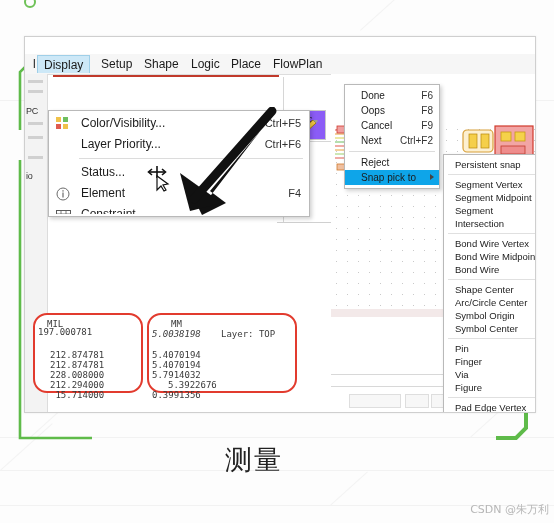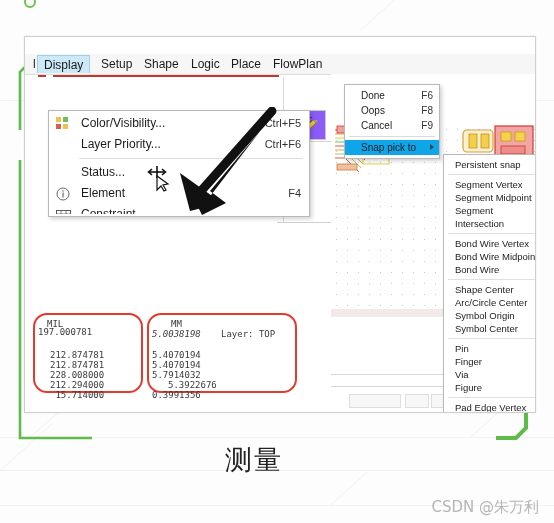--- a/index.html
+++ b/index.html
@@ -145,21 +145,21 @@
   
   #caption-band{position:absolute;left:0;top:432px;width:554px;height:60px;}
   #caption-text{
     position:absolute;left:225px;top:442px;font-size:27px;font-weight:normal;
     color:#222;letter-spacing:2px;
     font-family:"DejaVu Sans","Liberation Sans",sans-serif;
   }
 
   
   #csdn-wm{
-    position:absolute;right:15px;bottom:6px;font-size:15px;color:#b6b6b6;
+    position:absolute;right:5px;bottom:6px;font-size:11px;color:#b6b6b6;
     font-family:"DejaVu Sans","Liberation Sans",sans-serif;
     margin-left:40px;
   }
 </style>
 </head>
 <body>
 
 <div id="slide-bg">
   <div class="wm-line" style="left:0;top:100px;width:554px;"></div>
   <div class="wm-line" style="left:0;top:437px;width:554px;"></div>
@@ -189,20 +189,29 @@
     <div class="menu-item active" style="left:12px;">Display</div>
     <div class="menu-item" style="left:70px;">Setup</div>
     <div class="menu-item" style="left:113px;">Shape</div>
     <div class="menu-item" style="left:160px;">Logic</div>
     <div class="menu-item" style="left:200px;">Place</div>
     <div class="menu-item" style="left:242px;">FlowPlan</div>
   </div>
   <div class="red-accent" style="left:13px;top:38px;width:8px;"></div>
   <div class="red-accent" style="left:28px;top:38px;width:226px;"></div>
 
+  <div id="left-rail">
+    <div class="rail-bar" style="top:6px;"></div>
+    <div class="rail-bar" style="top:16px;"></div>
+    <div class="rail-lbl" style="top:32px;">PC</div>
+    <div class="rail-bar" style="top:48px;"></div>
+    <div class="rail-bar" style="top:62px;"></div>
+    <div class="rail-bar" style="top:82px;"></div>
+    <div class="rail-lbl" style="top:97px;">io</div>
+  </div>
 
   <div id="tool-panel-line"></div>
   <div id="tool-panel-line2"></div>
   <div id="tool-panel-line3"></div>
   <div id="tool-abc">
     <span class="abc">ABC</span>
     <svg width="24" height="18" style="position:absolute;left:8px;top:9px;">
       <polygon points="2,15 5,14 17,3 14,0 2,11" fill="#f2c744" stroke="#9c7b12" stroke-width="1"></polygon>
       <polygon points="14,0 17,3 19,1 16,-2" fill="#9c9c9c"></polygon>
       <polygon points="2,15 2,11 5,14" fill="#3a3a3a"></polygon>
@@ -326,21 +335,28 @@
       <span class="accel">F6</span>
     </div>
     <div class="cx-row">
       <span>Oops</span>
       <span class="accel">F8</span>
     </div>
     <div class="cx-row">
       <span>Cancel</span>
       <span class="accel">F9</span>
     </div>
+    <div class="cx-row">
+      <span>Next</span>
+      <span class="accel">Ctrl+F2</span>
+    </div>
     <div class="cx-sep"></div>
+    <div class="cx-row">
+      <span>Reject</span>
+    </div>
     <div class="cx-row sel">
       <span>Snap pick to</span>
       <span class="cx-arrow"></span>
     </div>
   </div>
 
   <div id="snap-menu">
     <div class="sm-row">
       <span>Persistent snap</span>
       

